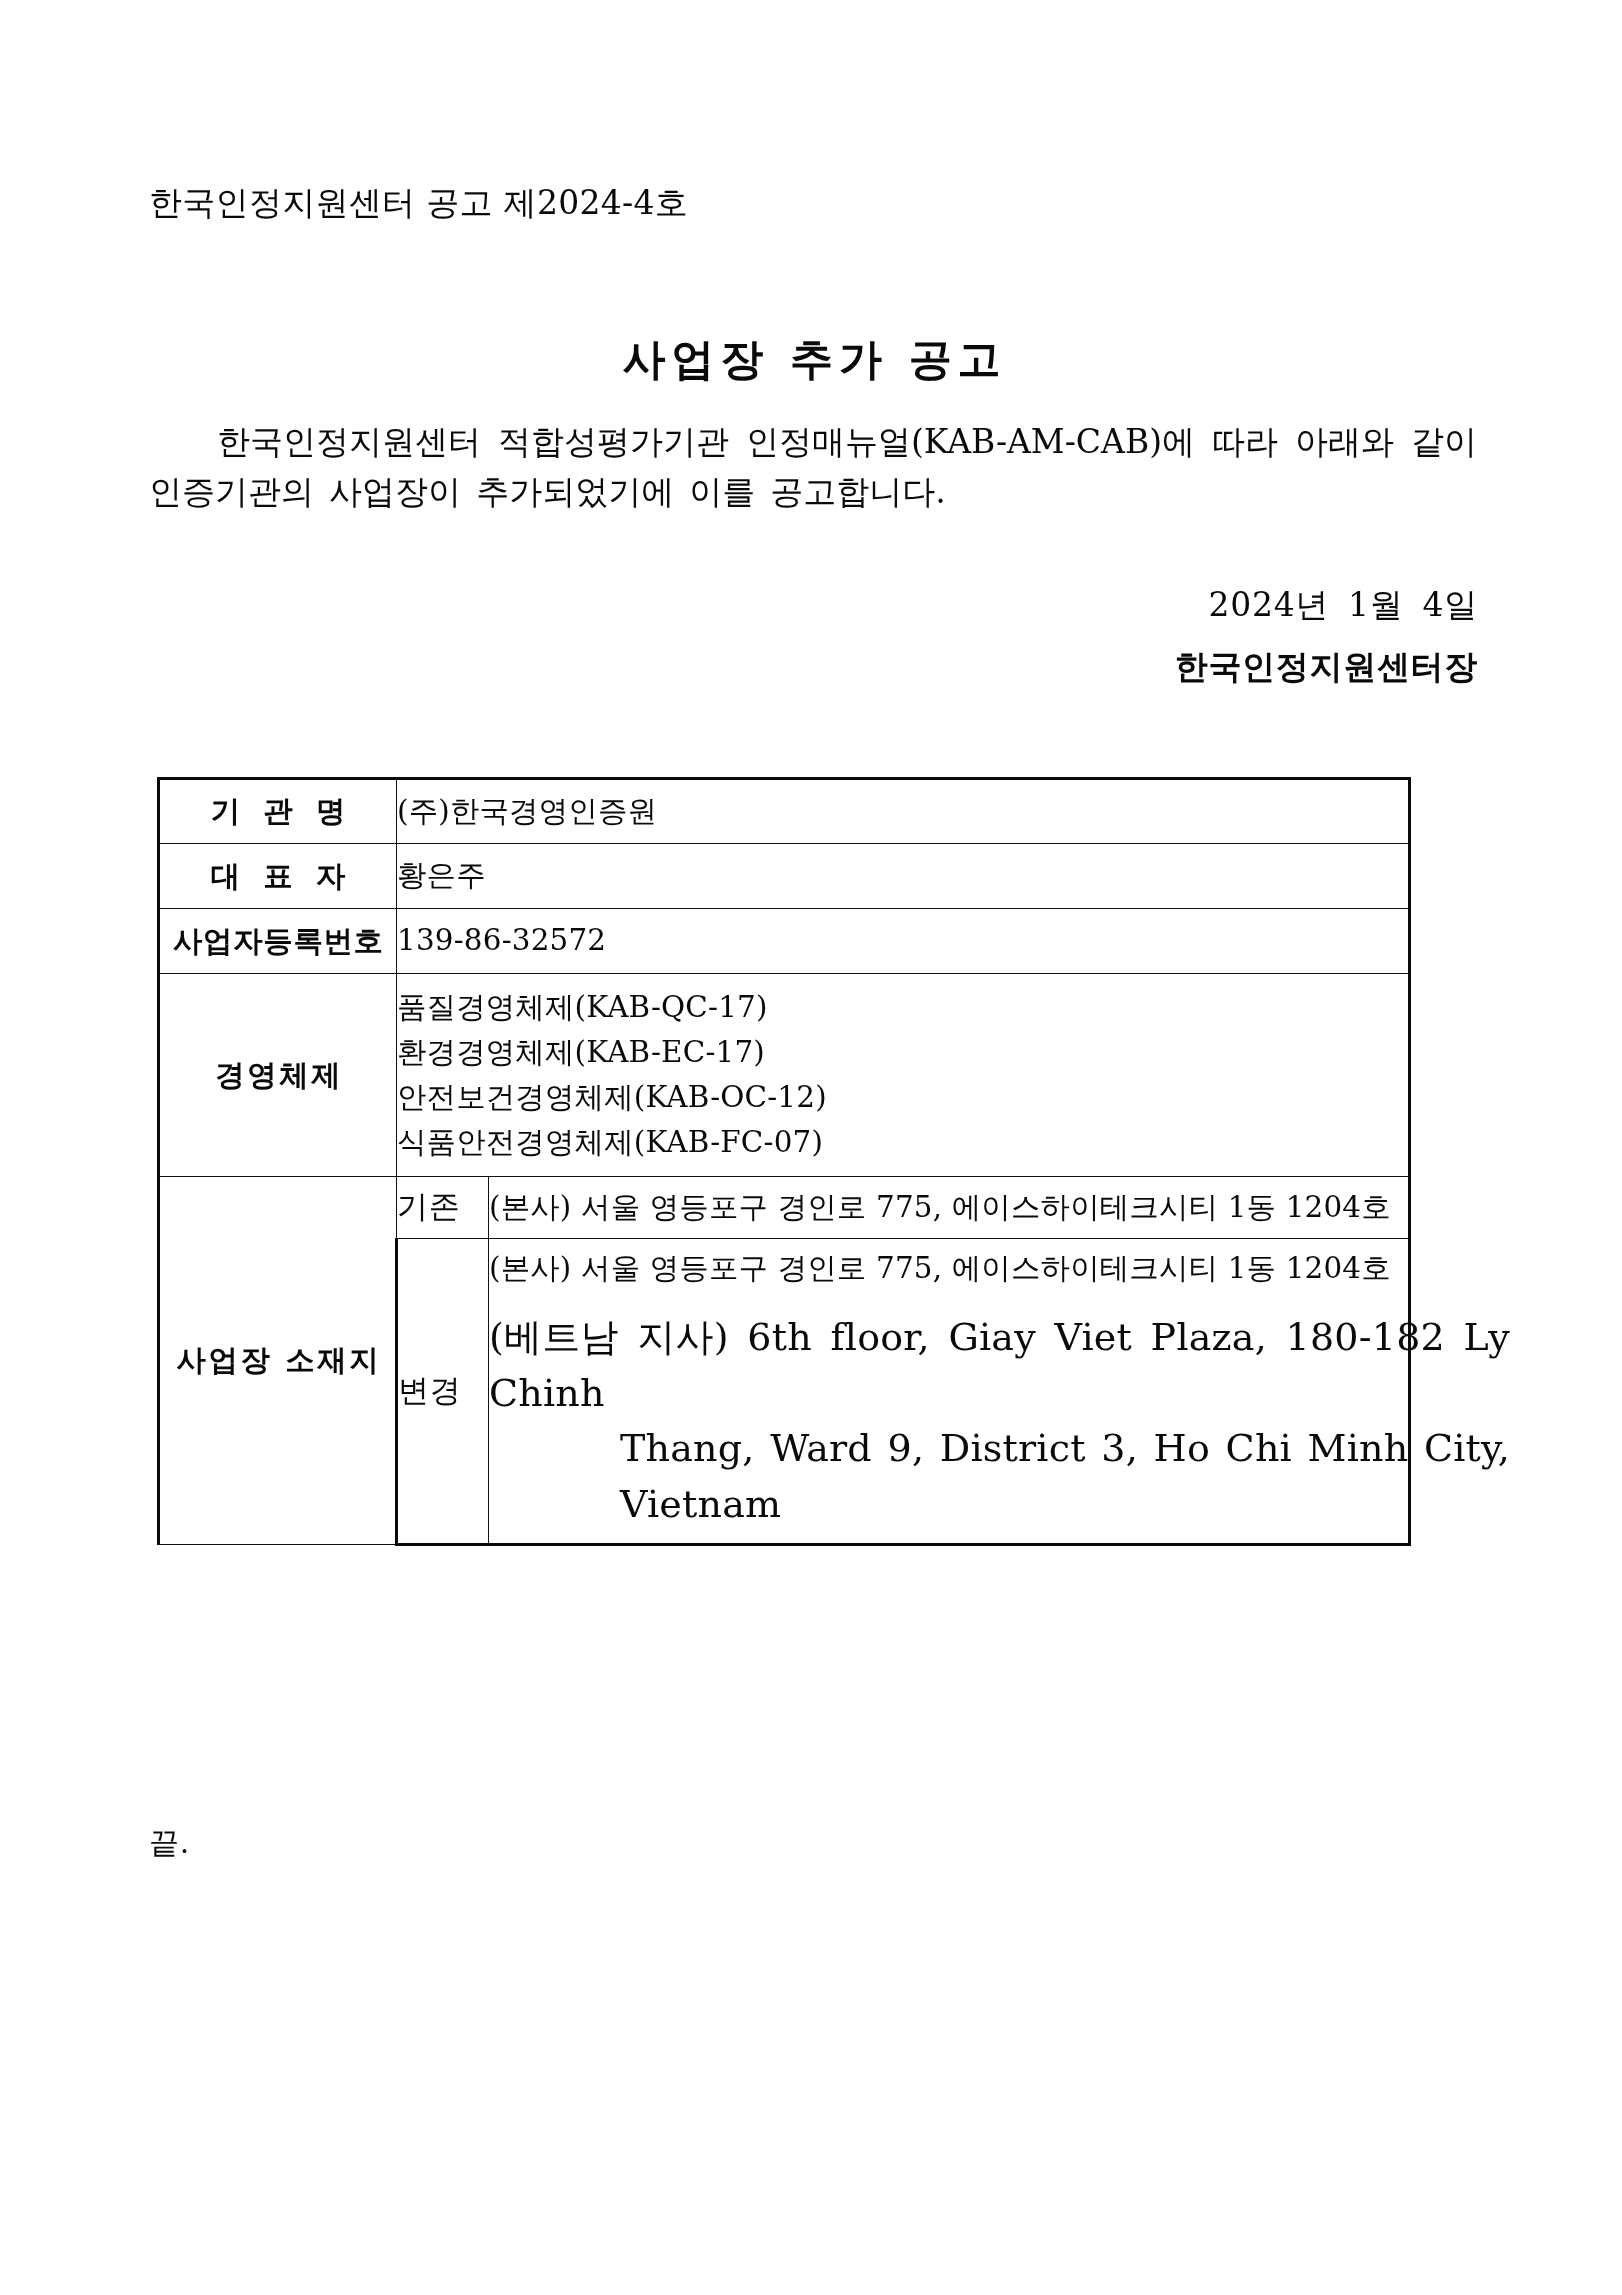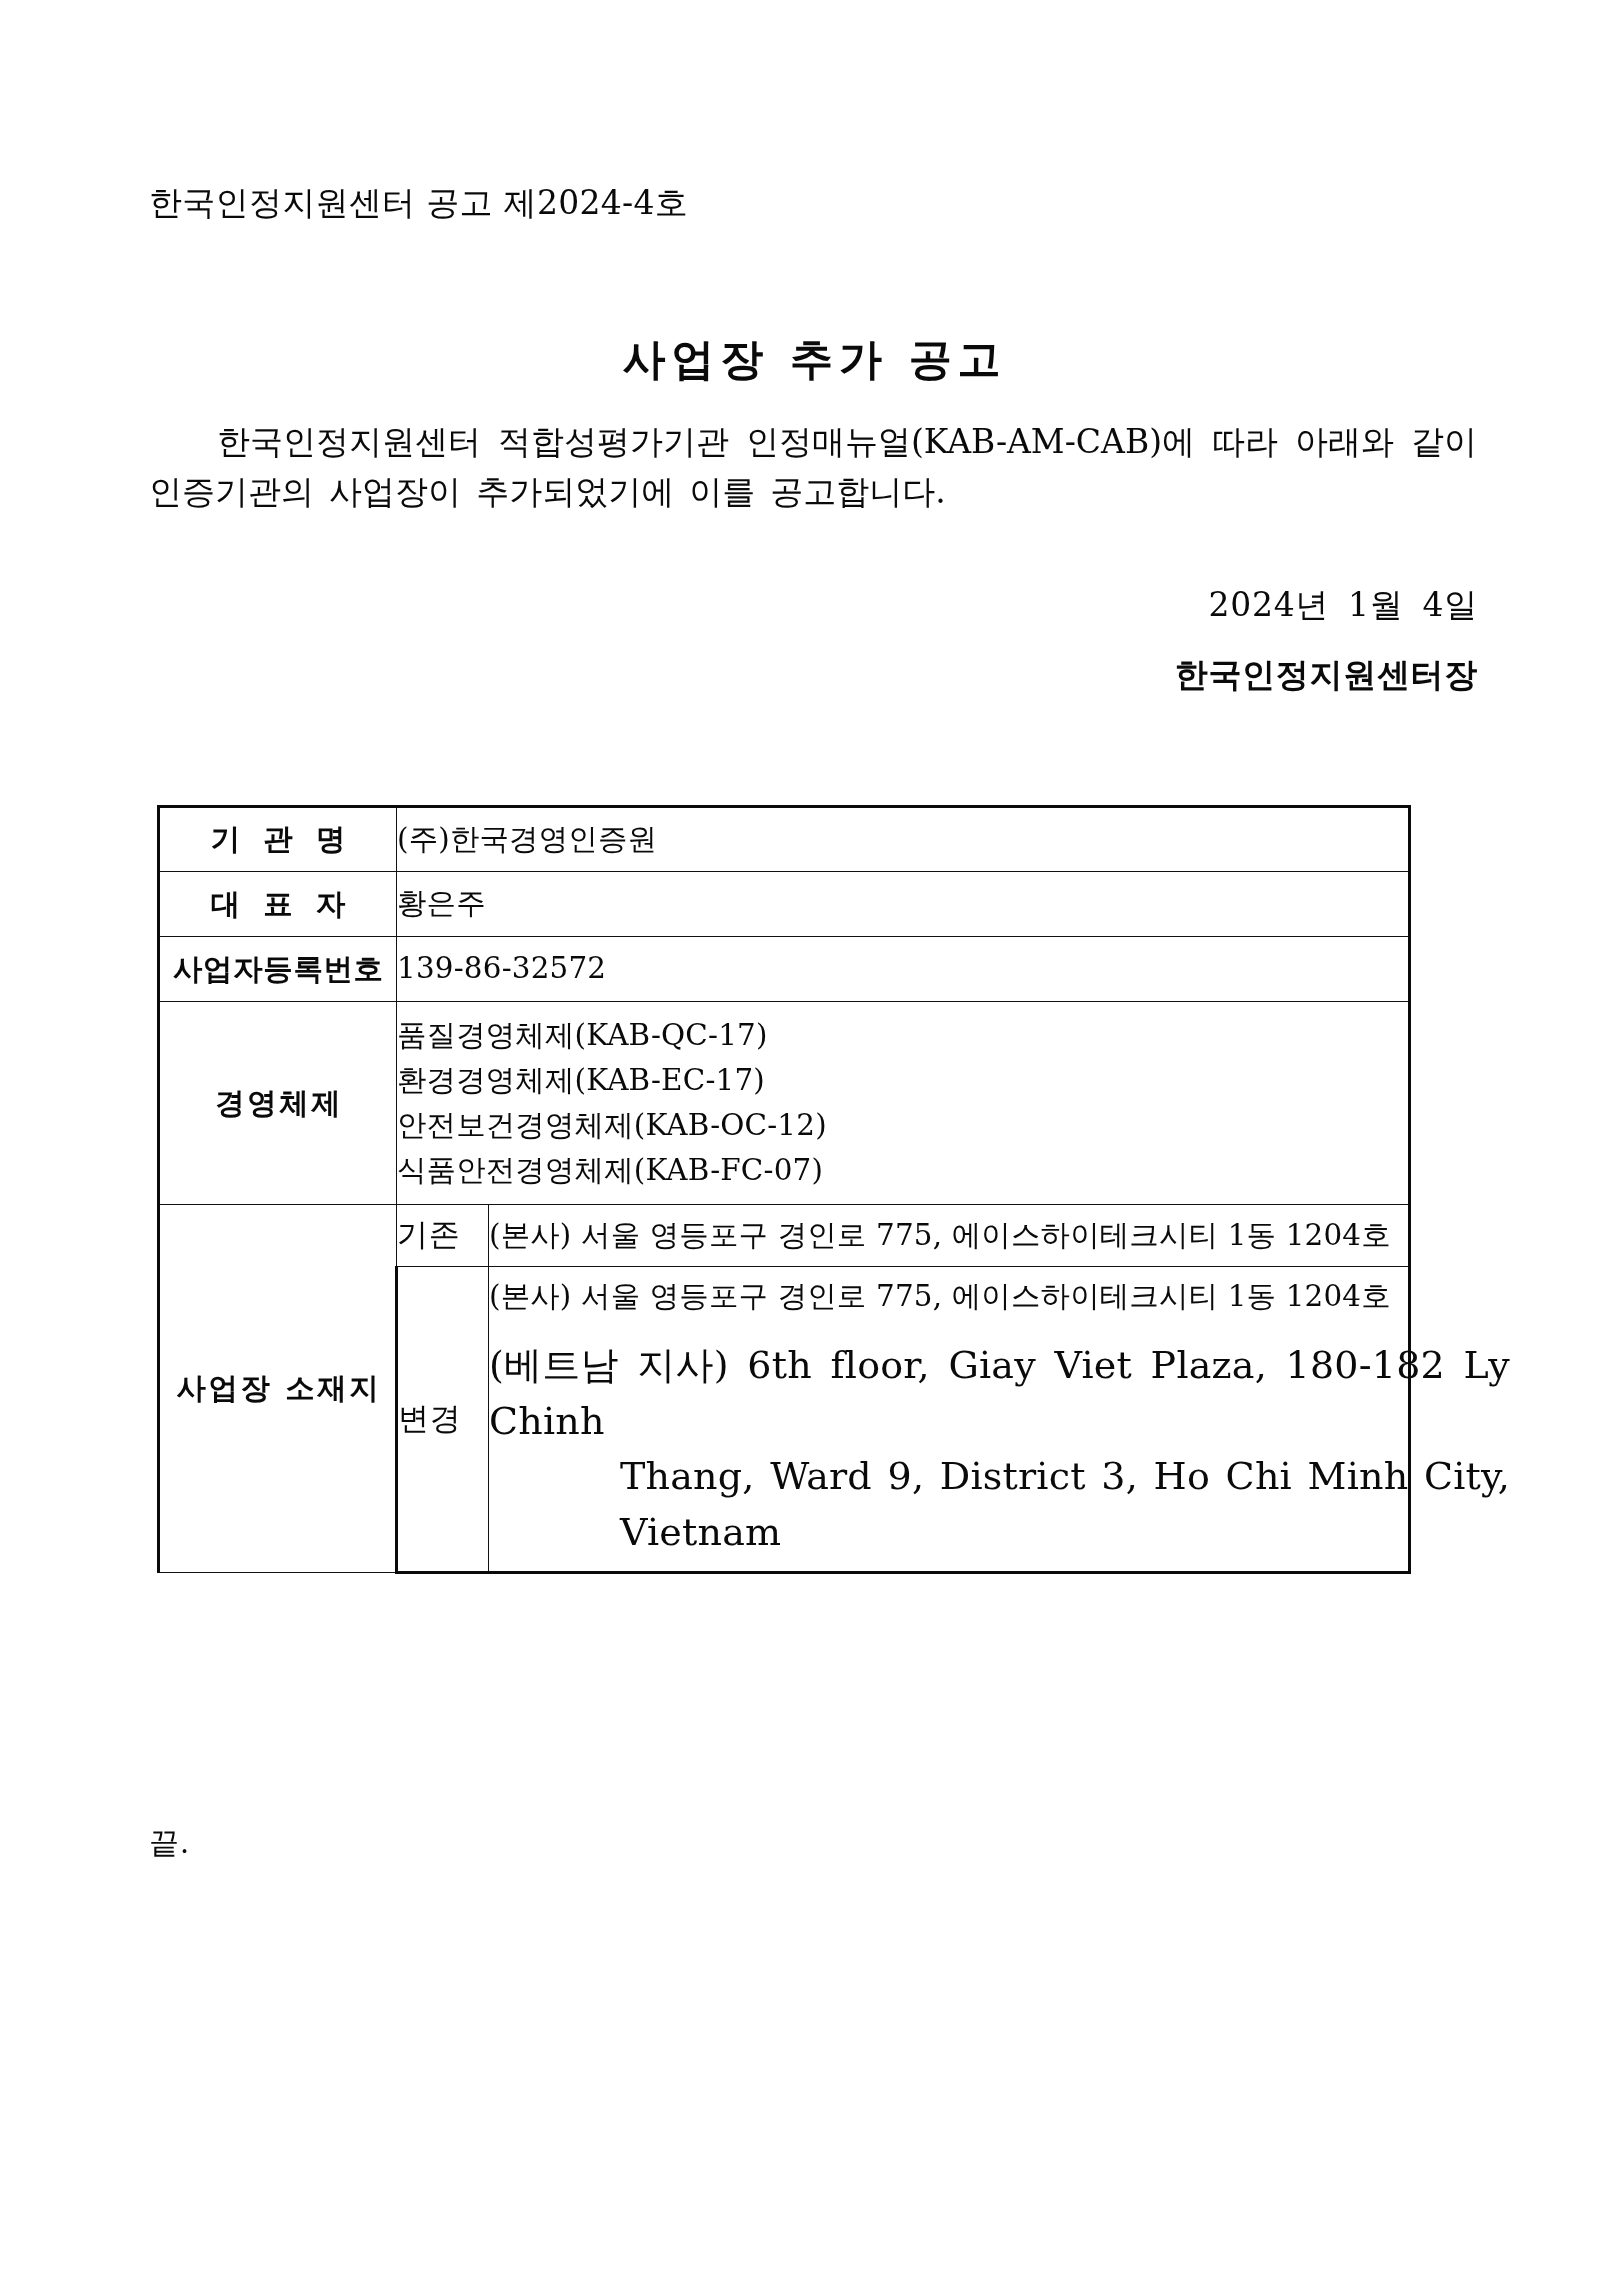--- a/index.html
+++ b/index.html
@@ -74,33 +74,33 @@
     right: 145px;
     top: 588px;
     text-align: right;
     font-size: 33px;
     line-height: 1.0;
   }
   .sign-date {
     display: block;
     letter-spacing: 0.7px;
     word-spacing: 7.9px;
-    margin-bottom: 37px;
+    margin-bottom: 29px;
   }
   .sign-name {
     display: block;
     font-weight: 700;
     letter-spacing: 0.7px;
   }
 
   
   .info-table {
     position: absolute;
     left: 157px;
-    top: 805px;
+    top: 777px;
     width: 1254px;
     border-collapse: collapse;
     table-layout: fixed;
     font-size: 29px;
   }
   .info-table td {
     border: 0.7px solid #111111;
     padding: 0;
     vertical-align: middle;
   }

